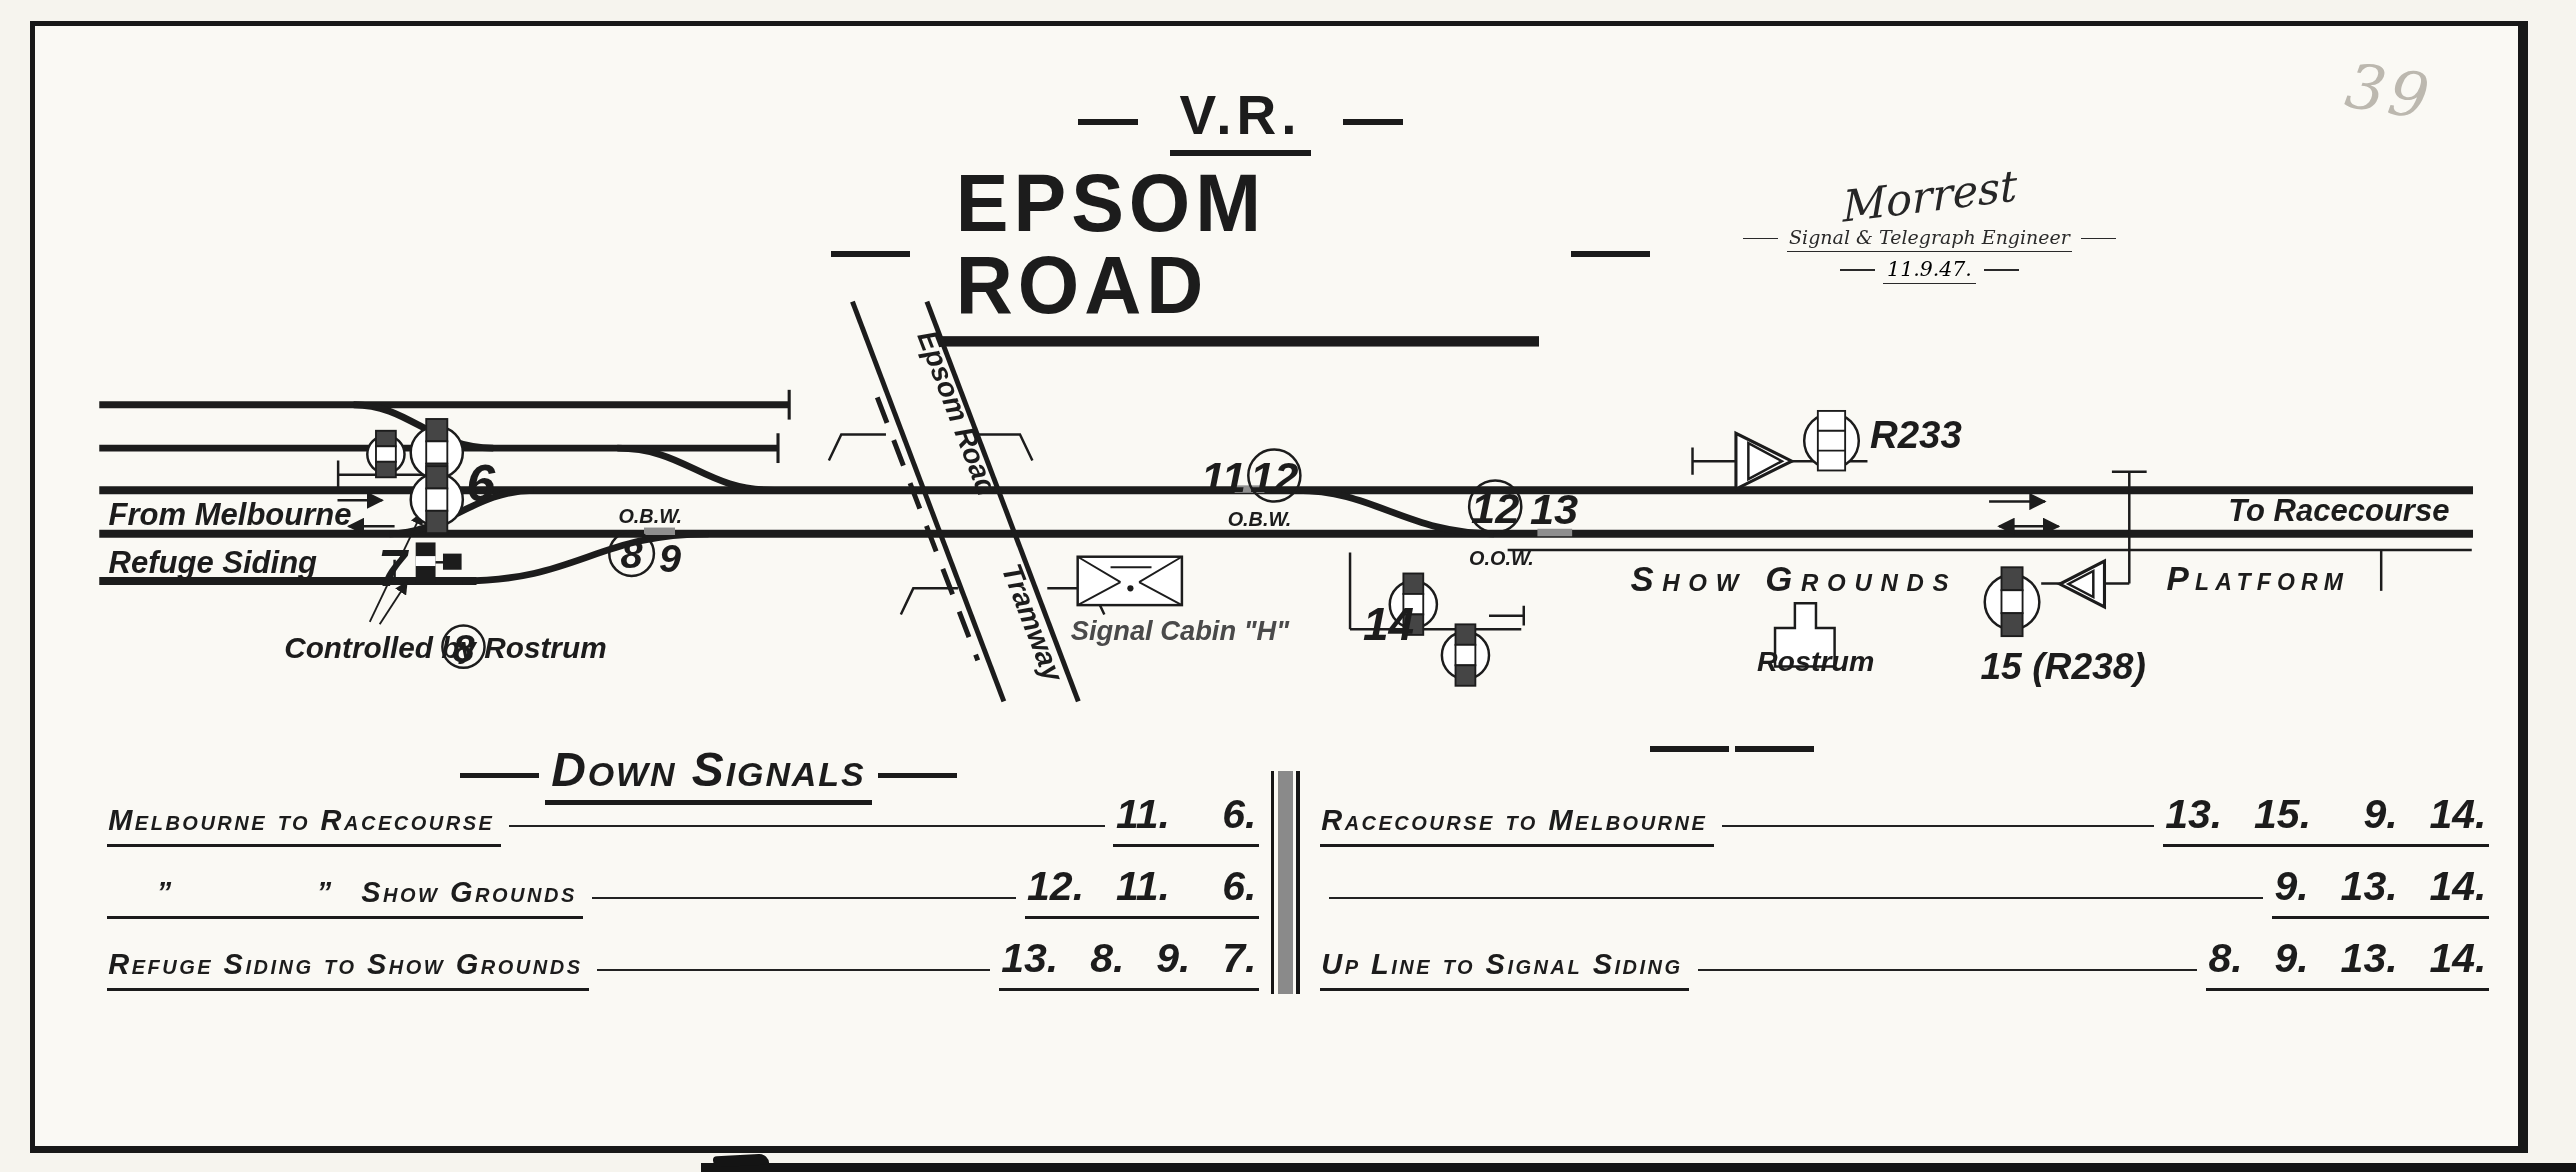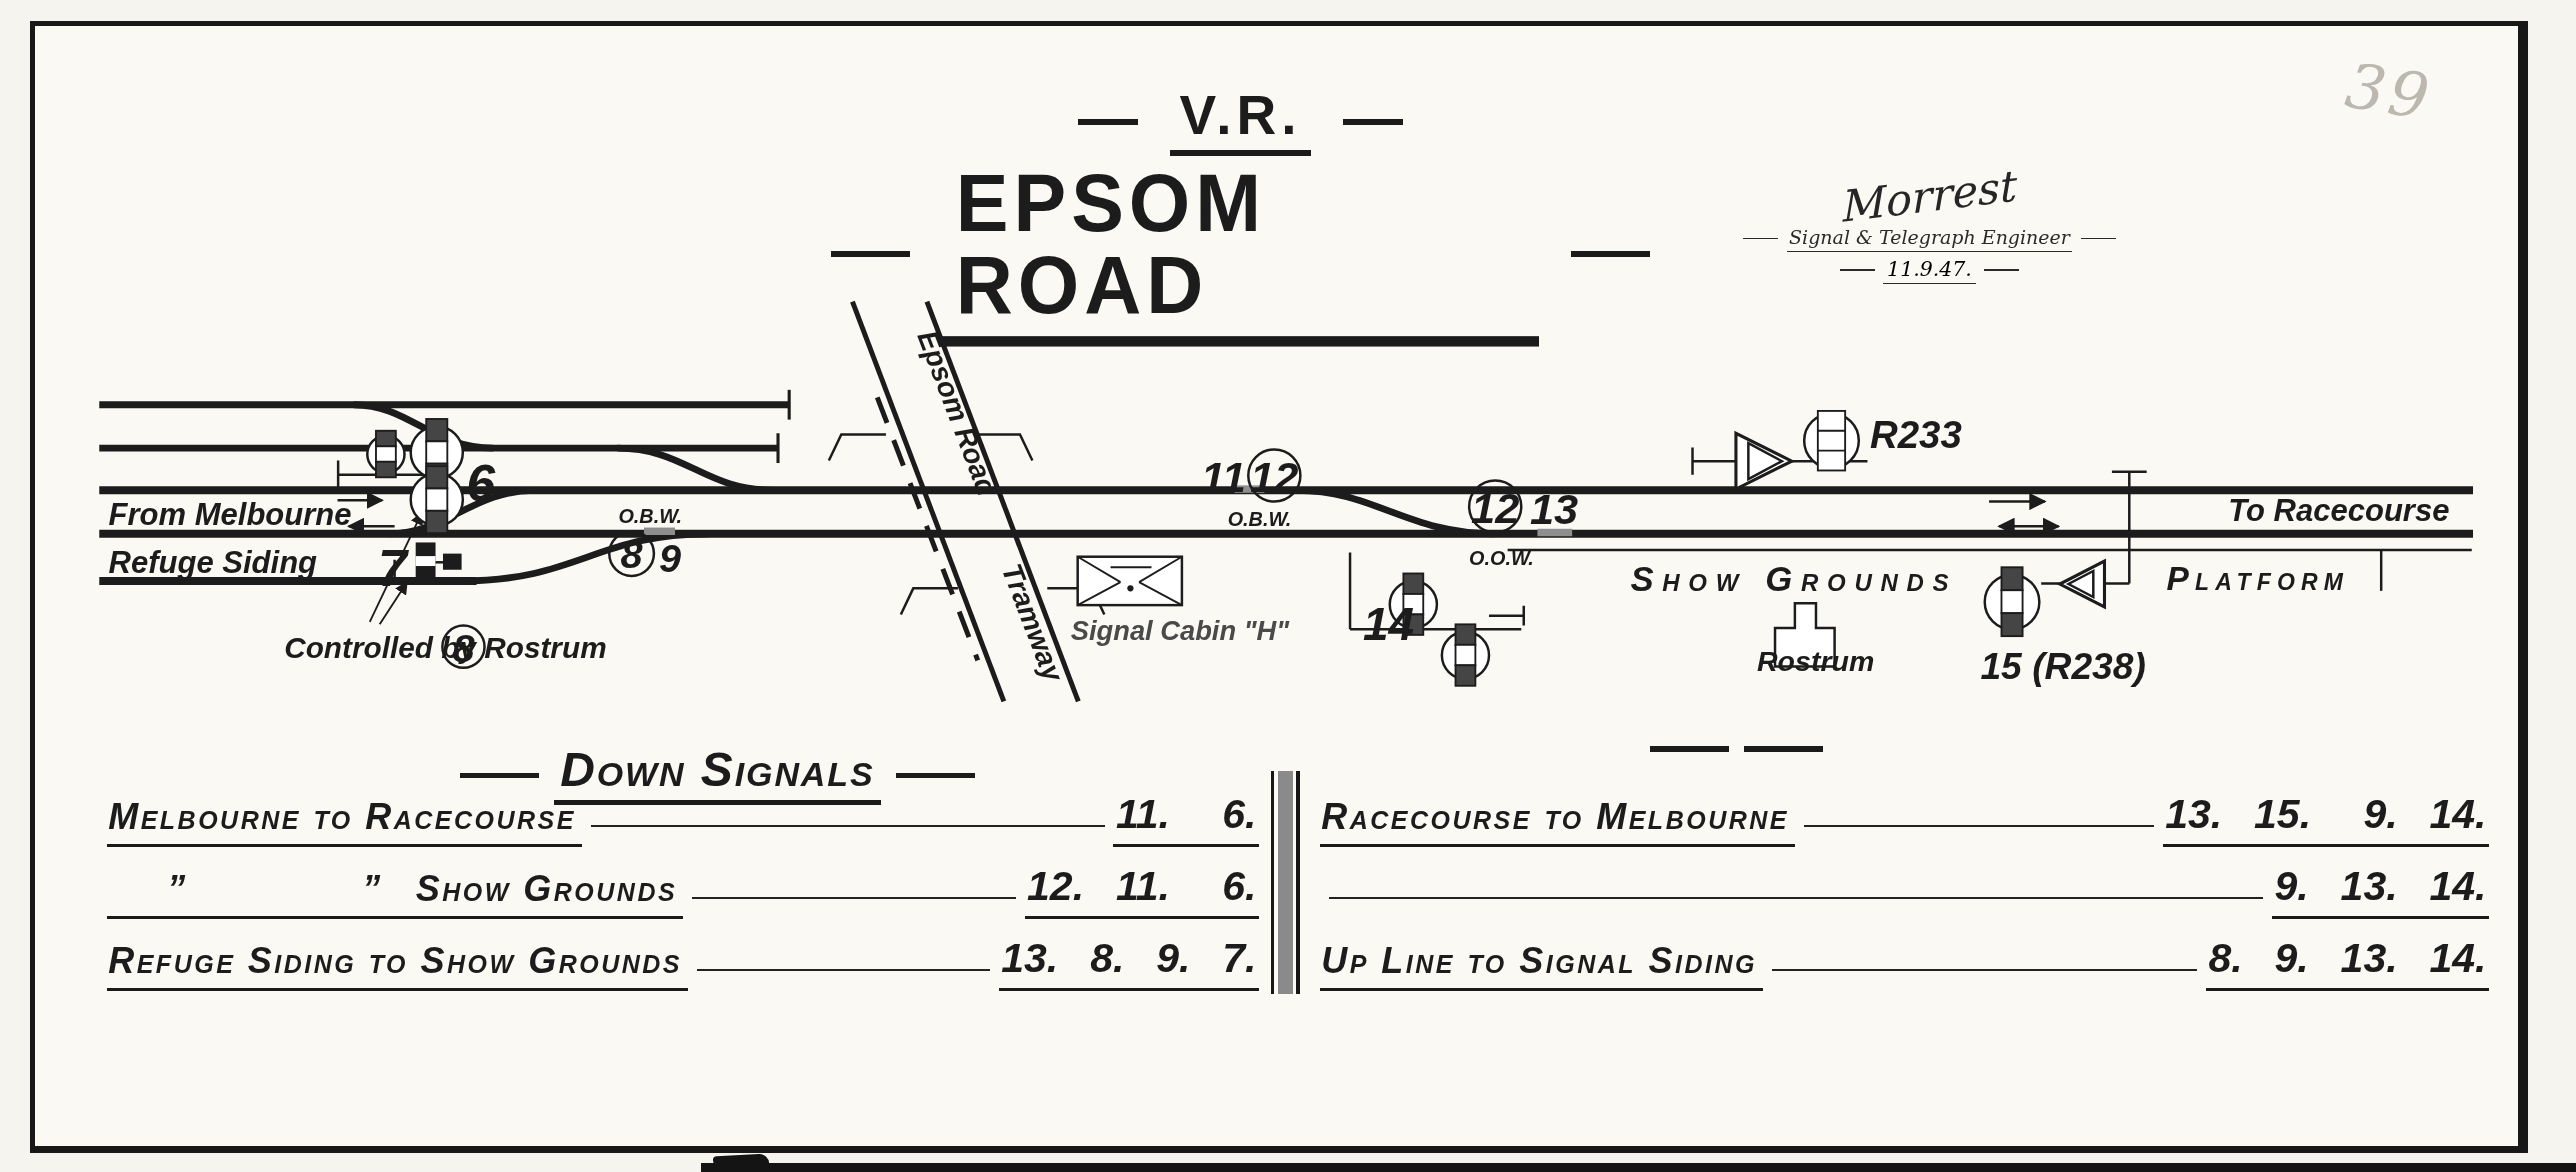--- a/index.html
+++ b/index.html
@@ -61,35 +61,35 @@
   svg{position:absolute;left:0;top:0;}
   .track{stroke:#1c1c1c;fill:none;}
   .thin{stroke:#1c1c1c;fill:none;}
   .lbl{font-family:"Liberation Sans", sans-serif;font-style:italic;font-weight:700;fill:#1c1c1c;}
   .caps{font-variant:small-caps;}
   .num{font-family:"Liberation Sans", sans-serif;font-style:italic;font-weight:700;fill:#1c1c1c;}
   .gray-mark{fill:#8e8e8e;}
   .cab-lbl{fill:#4a4a4a;}
 
   
-  .tbl-heading{position:absolute;top:746px;display:flex;align-items:center;gap:15px;}
+  .tbl-heading{position:absolute;top:746px;display:flex;align-items:center;gap:6px;}
   .tbl-heading .hline{width:79px;height:5.6px;background:#1b1b1b;}
   .tbl-heading .htext{
     font-style:italic;font-weight:600;font-size:48px;line-height:1;
     font-variant:small-caps;letter-spacing:1.9px;
     border-bottom:5.6px solid #1b1b1b;padding:0 6.2px 6.2px;white-space:pre;
   }
   .heading-down{left:460px;}
   .heading-up{left:1650px;}
   .sig-table{position:absolute;display:flex;flex-direction:column;}
   .sig-table.down{left:107px;top:787px;width:1152px;}
   .sig-table.up{left:1320px;top:787px;width:1169px;}
   .sig-row-line{display:flex;align-items:flex-end;height:60px;margin-bottom:11.8px;}
   .route{
-    font-style:italic;font-weight:600;font-size:36px;line-height:1;
+    font-style:italic;font-weight:600;font-size:29px;line-height:1;
     font-variant:small-caps;letter-spacing:2.5px;white-space:pre;
     border-bottom:3.1px solid #1b1b1b;padding:0 6.2px 8.7px 1.2px;
   }
   .leader{flex:1;border-bottom:2.5px solid #222;margin:0 8.7px 20px;}
   .levers{
     font-style:italic;font-weight:600;font-size:41px;line-height:1;white-space:pre;
     border-bottom:3.1px solid #1b1b1b;padding:0 2.5px 8.7px;
   }
   .divider{
     position:absolute;left:1271px;top:771px;height:223px;display:flex;gap:3.7px;

